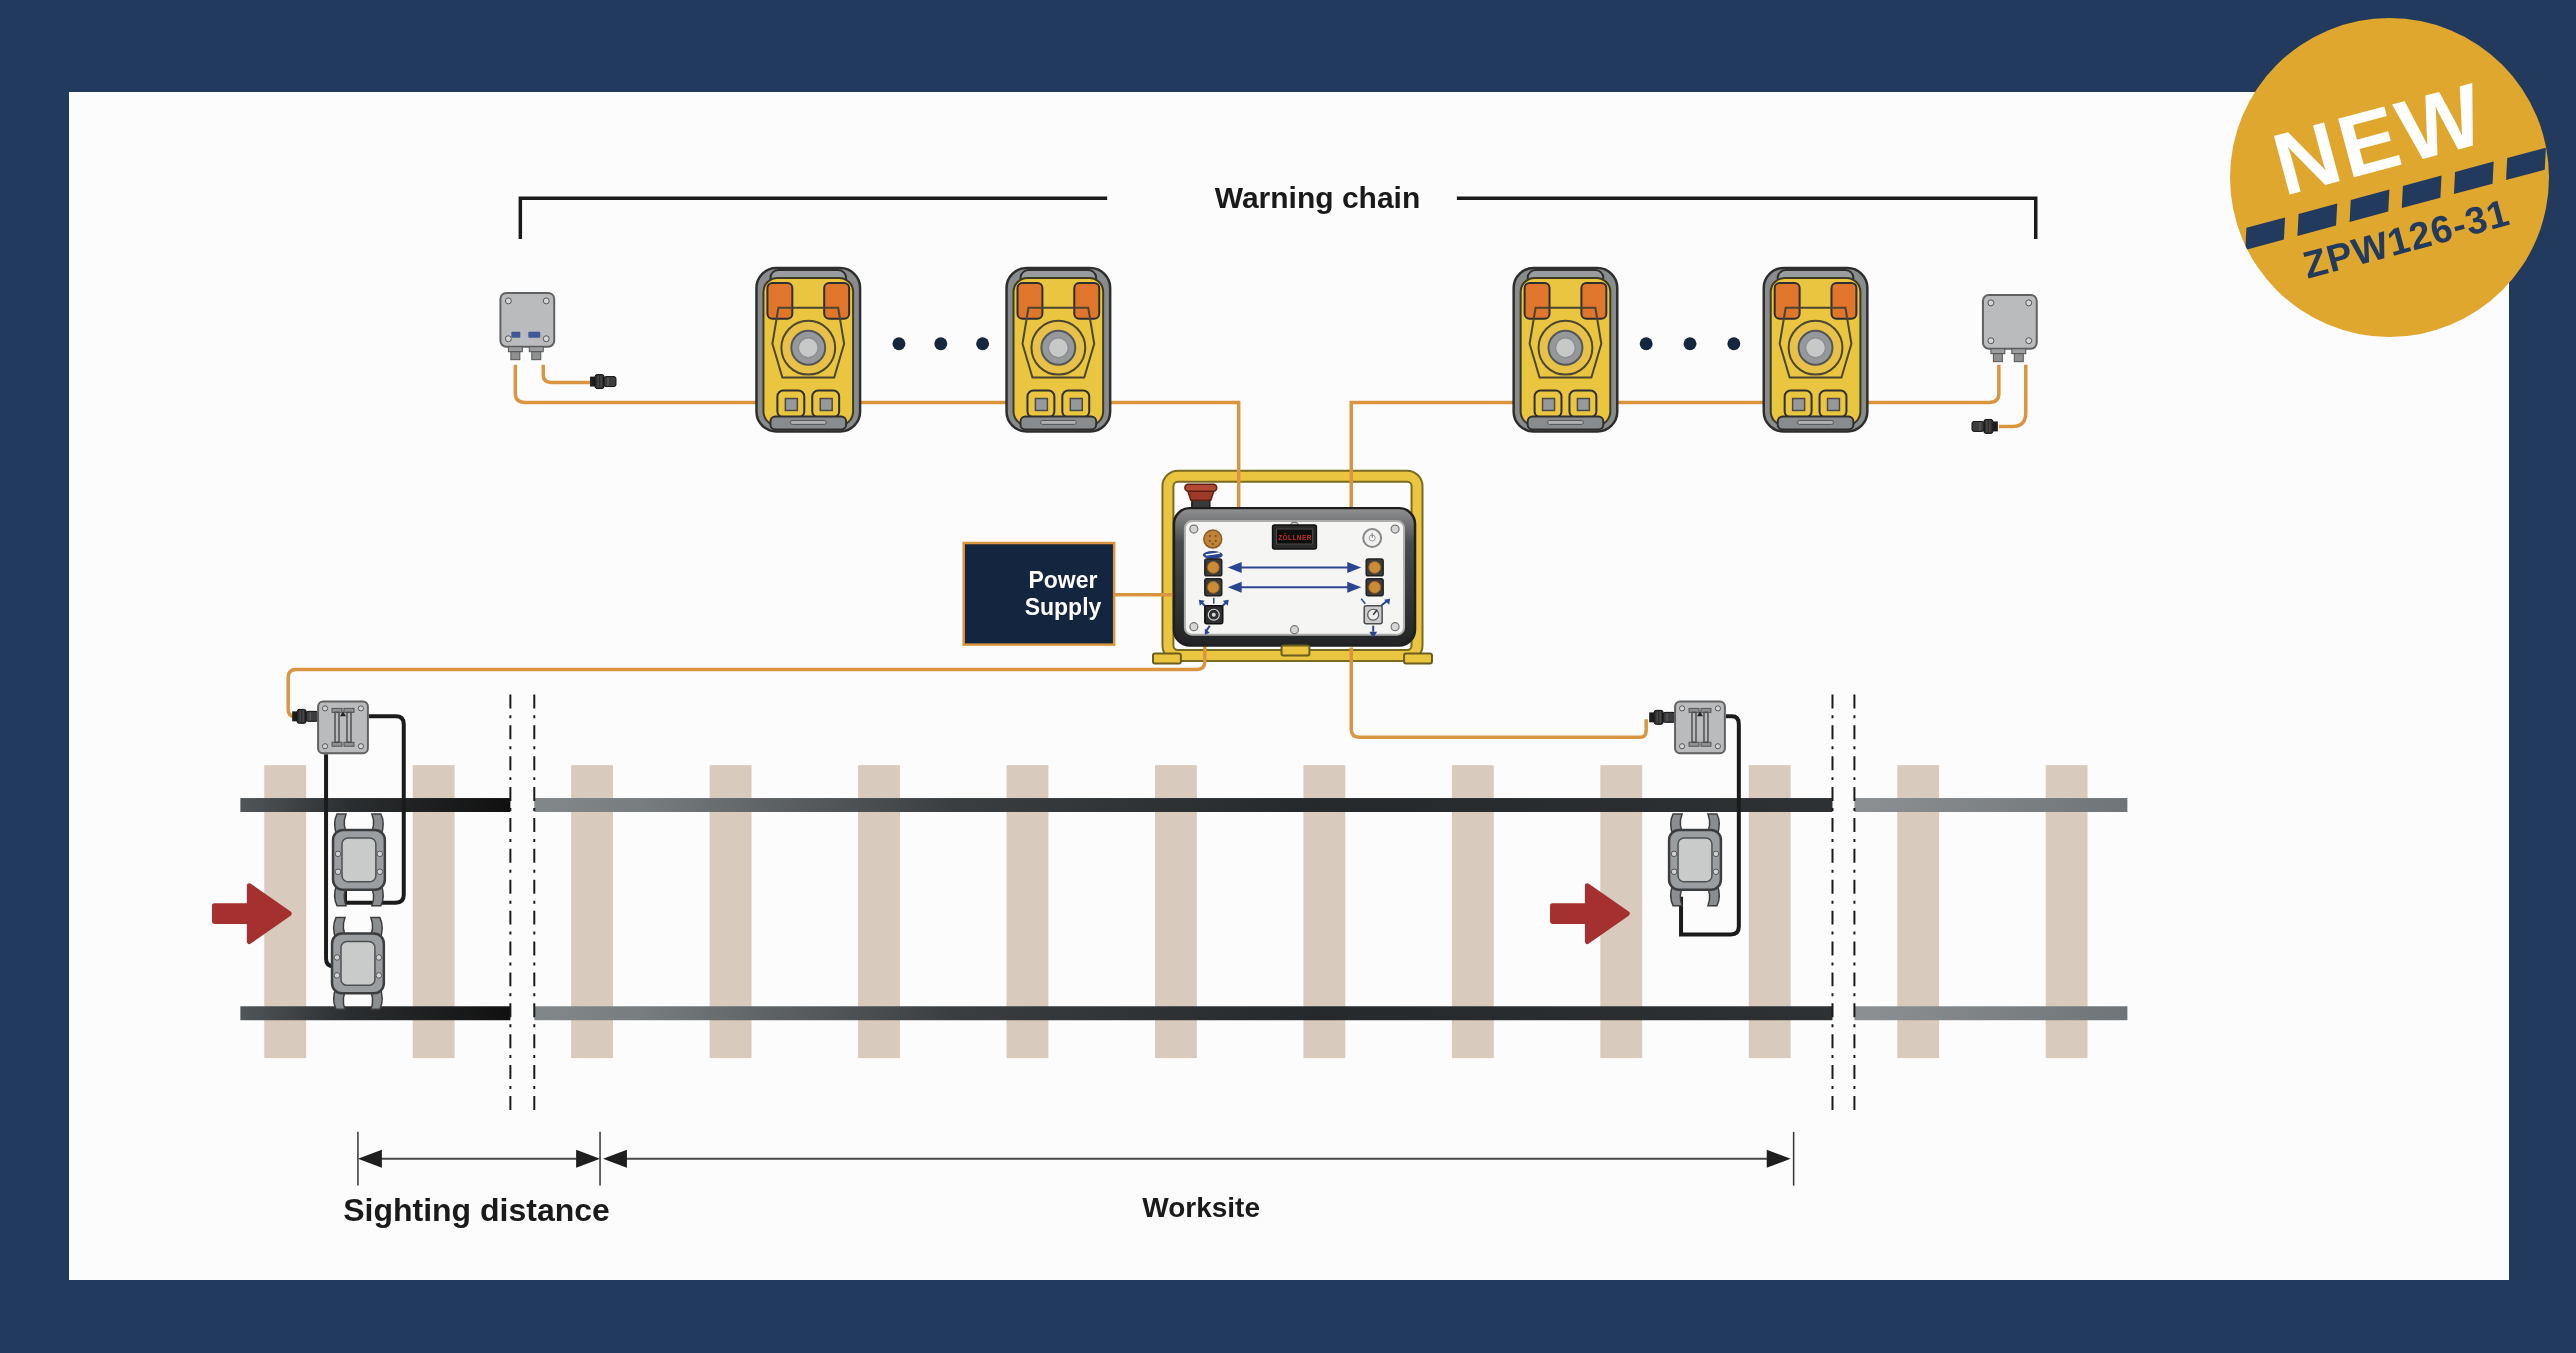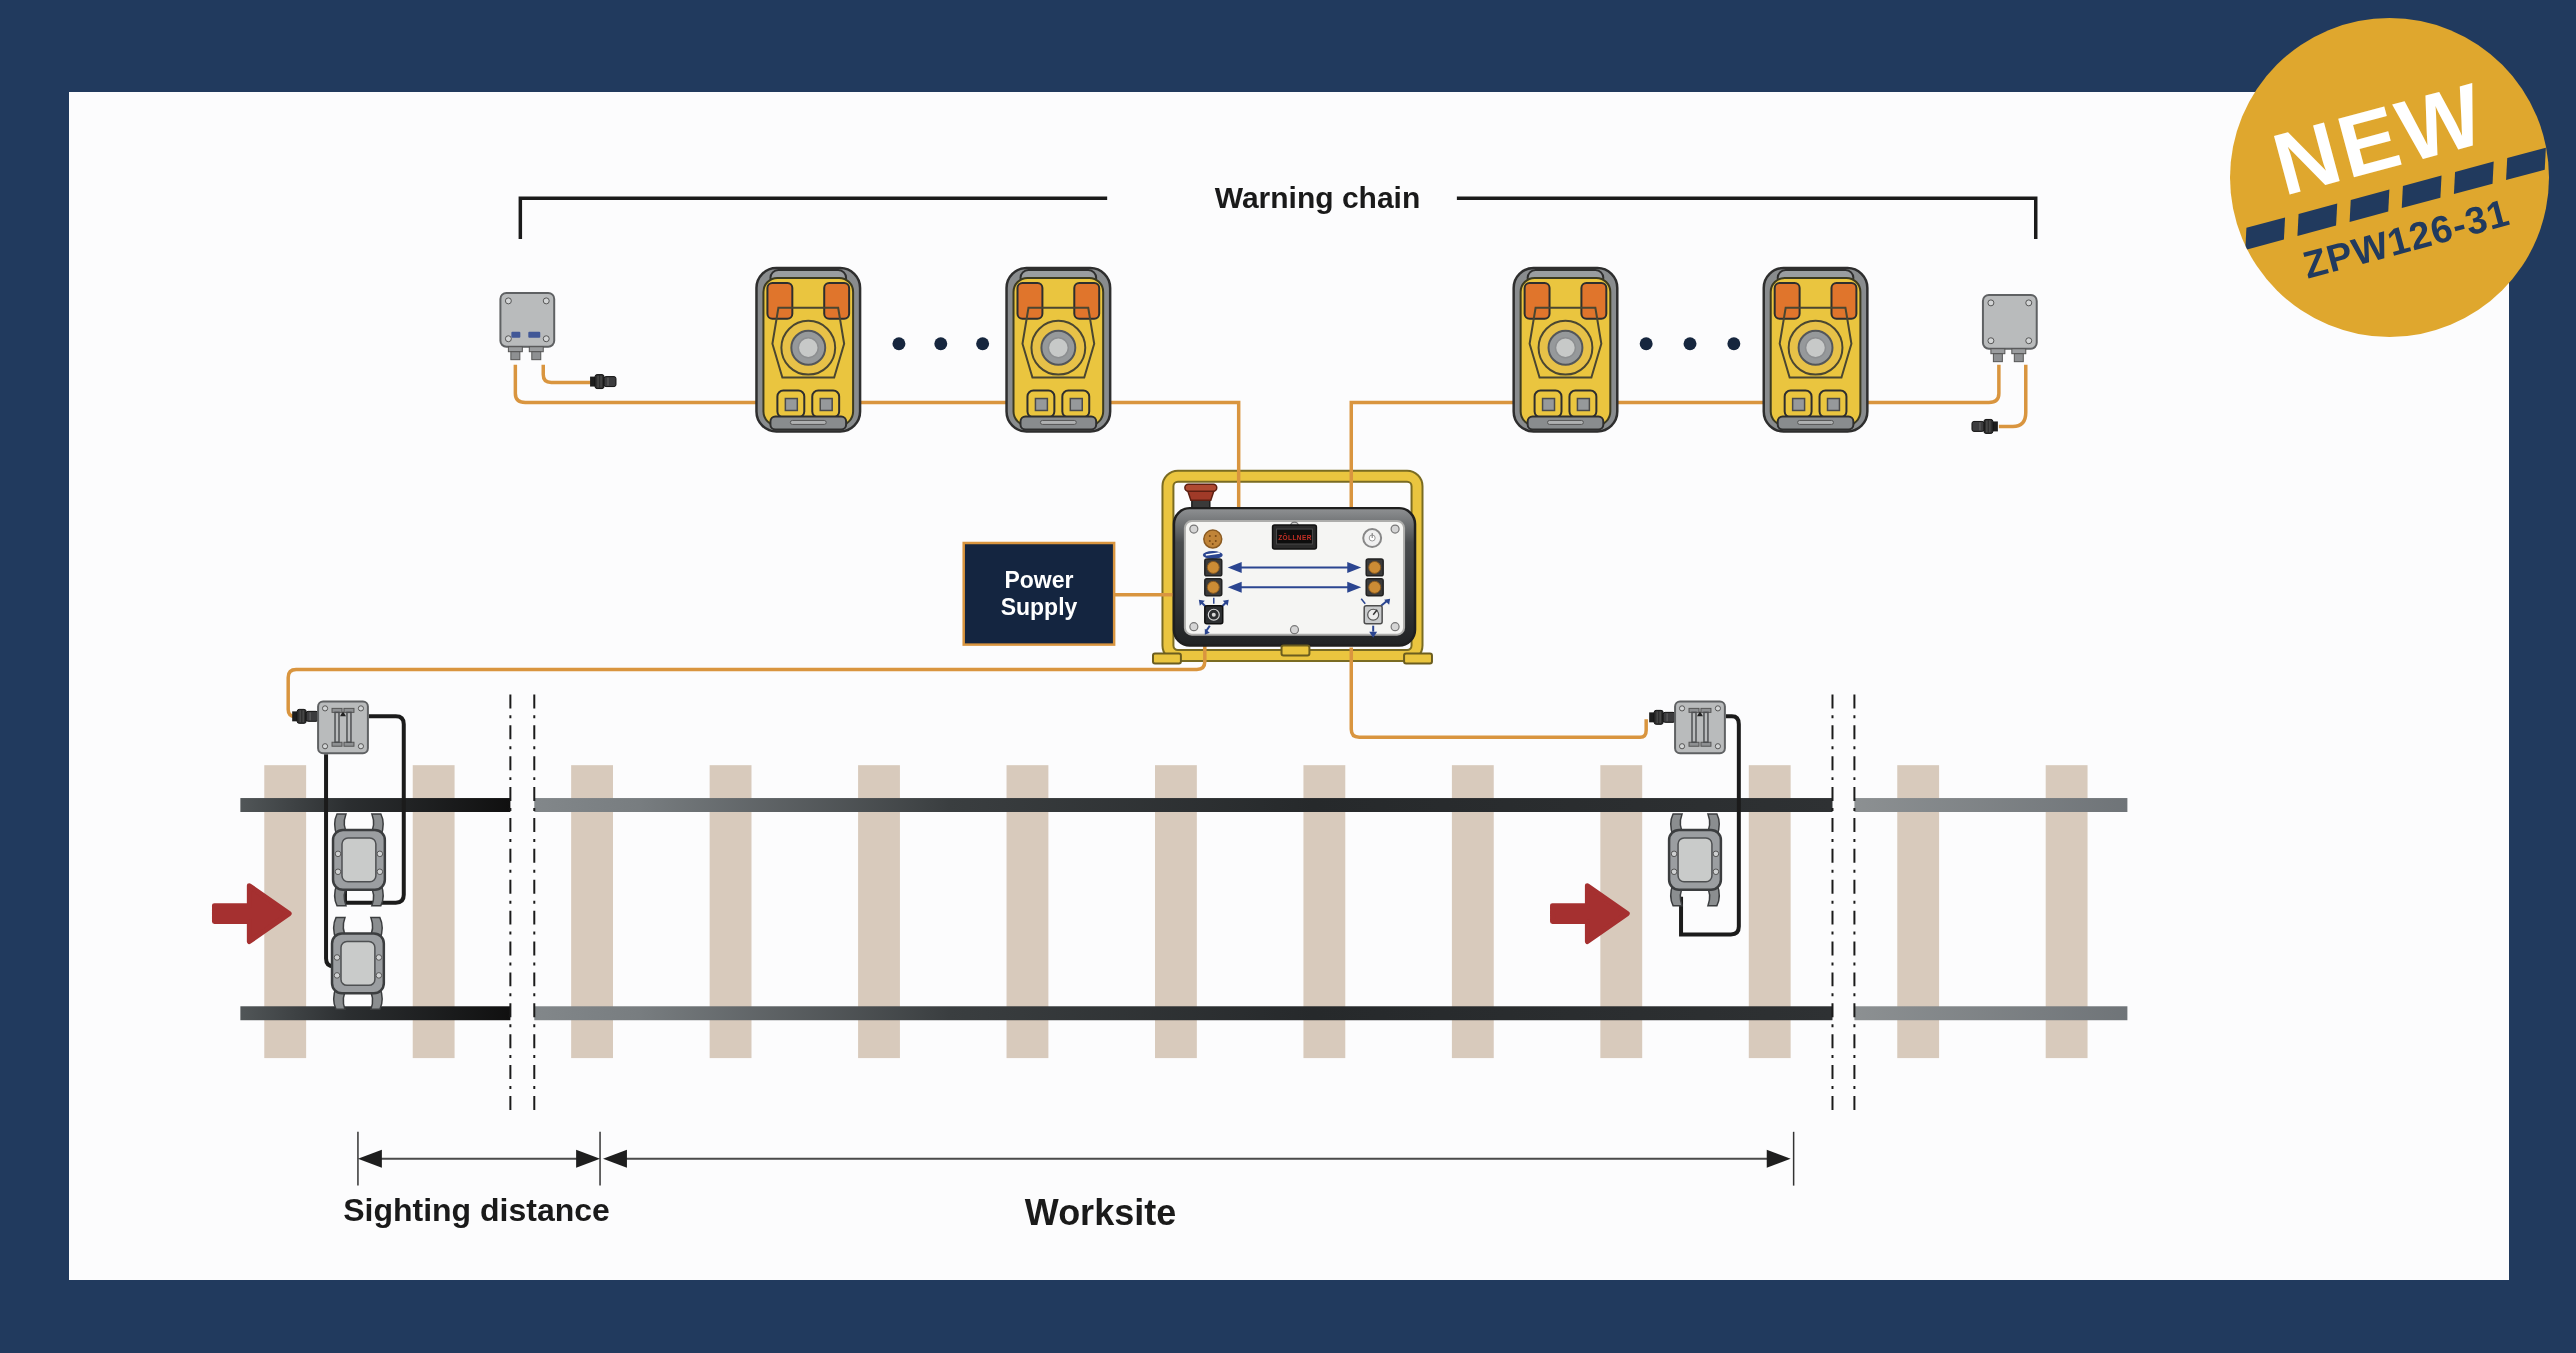--- a/index.html
+++ b/index.html
@@ -12,22 +12,22 @@
   body{
     width:2576px;height:1353px;position:relative;overflow:hidden;
     background:var(--navy_background);
     font-family:"Liberation Sans", sans-serif;
   }
   .card{position:absolute;left:69px;top:92px;width:2440px;height:1188px;background:var(--card_white);}
   svg.diagram{position:absolute;left:0;top:0;}
   .overlay{position:absolute;color:var(--ink);font-weight:700;}
   .lbl-warning-chain{left:1172px;top:181px;width:219px;text-align:center;font-size:30px;line-height:34px;margin-left:36px;}
   .lbl-sighting{left:317px;top:1192px;width:319px;text-align:center;font-size:32px;}
-  .lbl-worksite{left:941px;top:1192px;width:319px;text-align:center;font-size:36px;}
-  .lbl-power{left:964px;top:543px;width:150px;height:102px;display:flex;align-items:center;justify-content:center;
+  .lbl-worksite{left:941px;top:1192px;width:319px;text-align:right;font-size:28px;}
+  .lbl-power{left:988px;top:543px;width:150px;height:102px;display:flex;align-items:center;justify-content:center;
     color:#fff;font-size:23px;text-align:center;}
   .lcd-text{left:1275px;top:529px;width:40px;height:16px;display:flex;align-items:center;justify-content:center;
     color:#c43026;font-size:6.5px;letter-spacing:0.4px;font-weight:700;}
   .badge{position:absolute;left:2230px;top:18px;width:319px;height:319px;border-radius:50%;
     background:var(--badge_gold);overflow:hidden;}
   .badge-inner{position:absolute;left:50%;top:50%;width:438px;
     transform:translate(-50%,-50%) rotate(-15deg);
     display:flex;flex-direction:column;align-items:center;gap:8px;}
   .badge-new{color:#fff;font-size:88px;font-weight:700;letter-spacing:3px;line-height:90px;}
   .badge-dashes{display:flex;gap:14px;justify-content:center;margin-top:-2px;}

